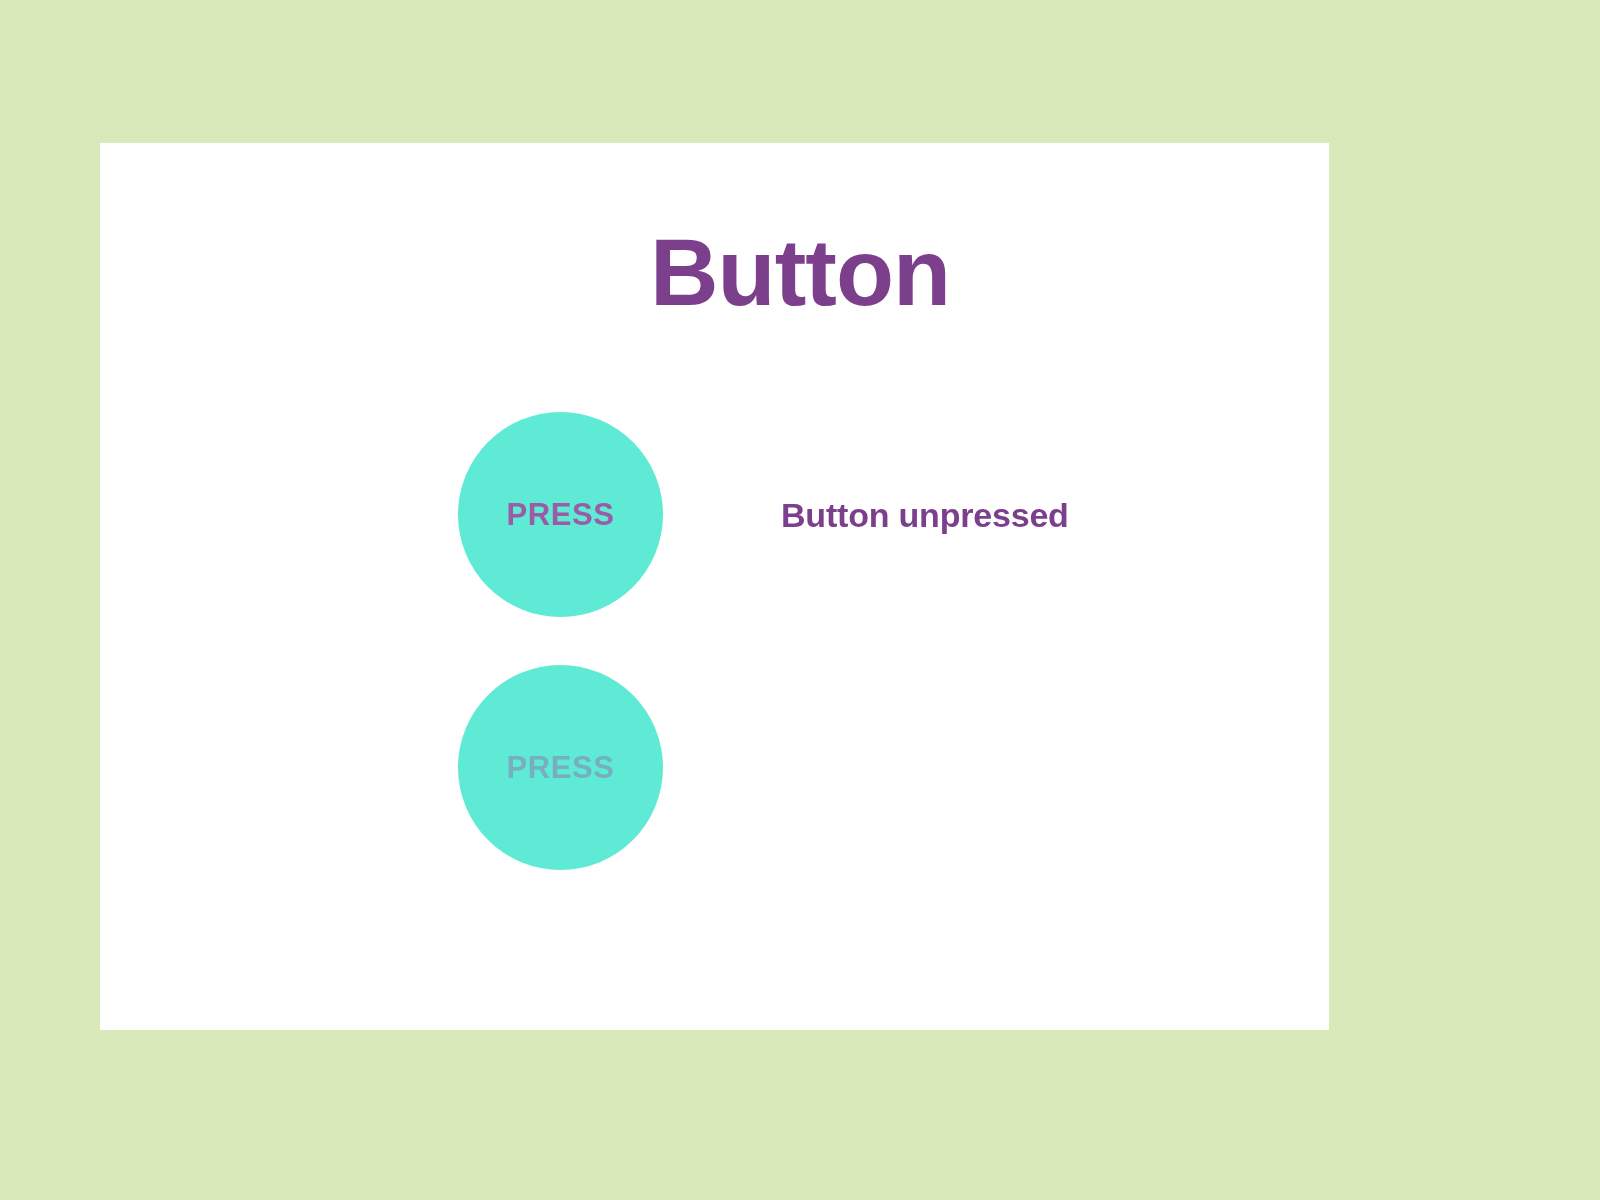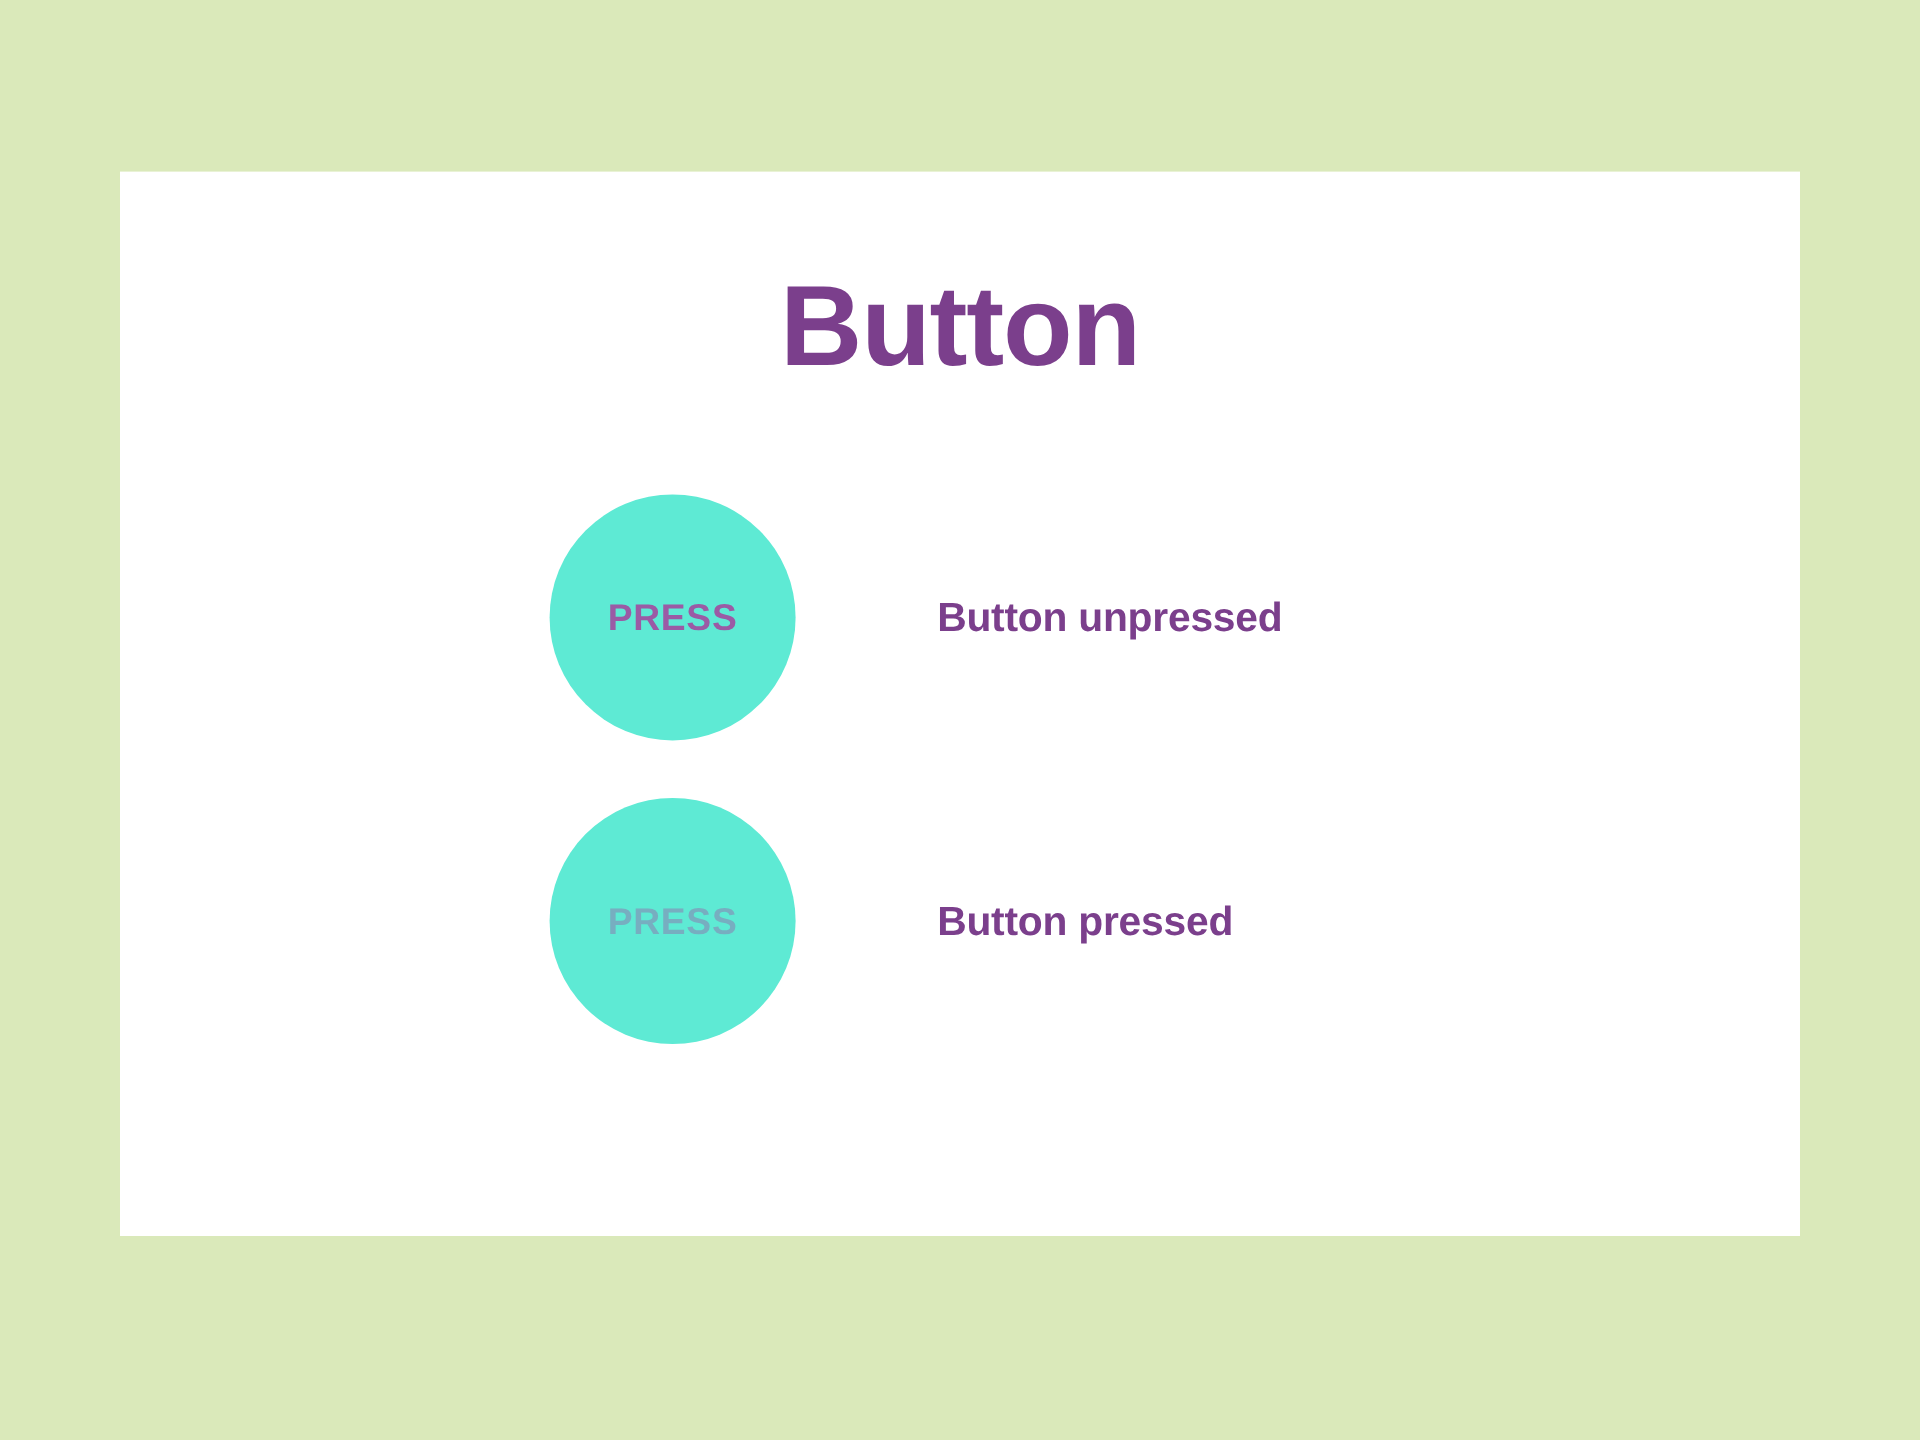--- a/index.html
+++ b/index.html
@@ -15,21 +15,21 @@
     background: #dae9ba;
     font-family: "Liberation Sans", sans-serif;
     position: relative;
   }
 
   
   #card {
     position: absolute;
     left: 100px;
     top: 143px;
-    width: 1400px;
+    width: 1229px;
     height: 887px;
     background: #ffffff;
   }
 
   
   #page-title {
     position: absolute;
     left: 0;
     top: 82px;
     width: 1400px;
@@ -112,17 +112,16 @@
       <button class="press-button">
         <span class="press-label">PRESS</span>
       </button>
       <span class="state-label">Button unpressed</span>
     </div>
 
     <div class="demo-row">
       <button class="press-button is-pressed">
         <span class="press-label">PRESS</span>
       </button>
-      <span class="state-label">Button pressed</span>
     </div>
 
   </div>
 </div>
 
 </body></html>

